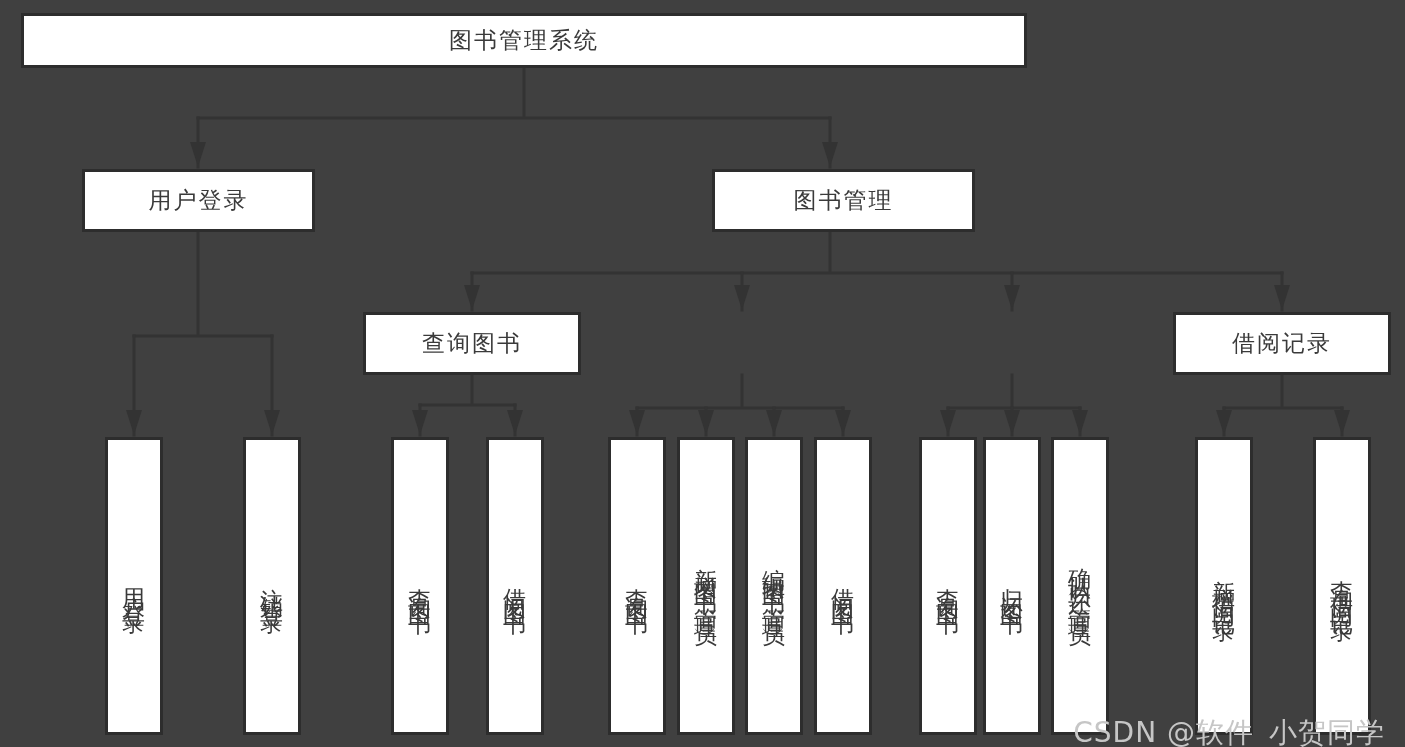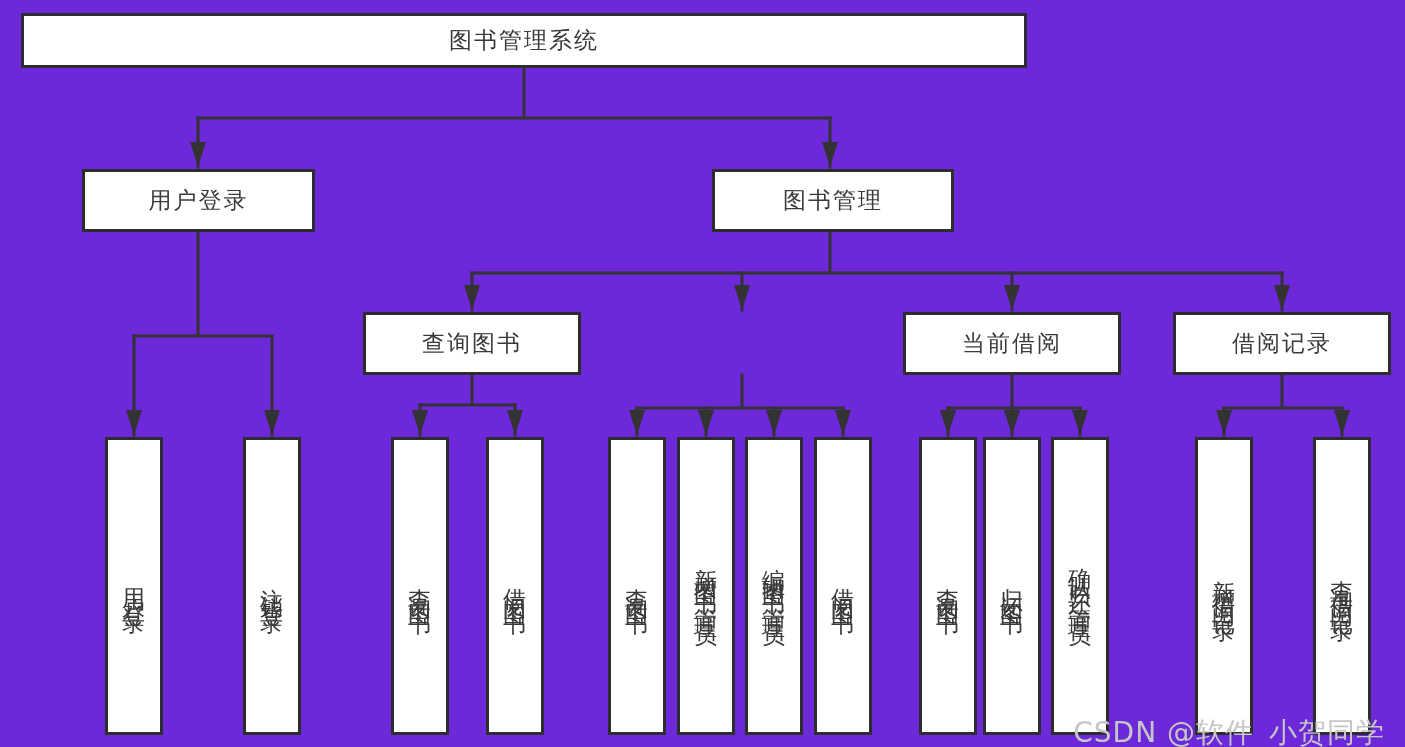--- a/index.html
+++ b/index.html
@@ -1,20 +1,20 @@
 <!DOCTYPE html>
 <html><head>
 <meta charset="utf-8">
 <style>
   html, body { margin: 0; padding: 0; background: #ffffff; }
   .canvas {
     position: relative;
     width: 1405px;
     height: 747px;
-    background: #6d28d9;
+    background: #404040;
     font-family: "DejaVu Sans", "Liberation Sans", sans-serif;
     overflow: hidden;
   }
   .wires {
     position: absolute;
     left: 0; top: 0;
     width: 1405px; height: 747px;
   }
   .wire {
     stroke: #333333;
@@ -102,24 +102,23 @@
     <line class="wire" x1="1012" y1="408" x2="1012" y2="435" marker-end="url(#ah)"></line>
     <line class="wire" x1="1080" y1="408" x2="1080" y2="435" marker-end="url(#ah)"></line>
 
     <line class="wire" x1="1224" y1="408" x2="1224" y2="435" marker-end="url(#ah)"></line>
     <line class="wire" x1="1342" y1="408" x2="1342" y2="435" marker-end="url(#ah)"></line>
   </svg>
 
   <div class="node hnode" style="left:21px; top:13px; width:1006px; height:55px;">图书管理系统</div>
 
   <div class="node hnode" style="left:82px; top:169px; width:233px; height:63px;">用户登录</div>
-  <div class="node hnode" style="left:712px; top:169px; width:242px; height:63px;">图书管理</div>
+  <div class="node hnode" style="left:712px; top:169px; width:263px; height:63px;">图书管理</div>
 
   <div class="node hnode" style="left:363px; top:312px; width:218px; height:63px;">查询图书</div>
-  <div class="node hnode" style="left:903px; top:312px; width:218px; height:63px;">当前借阅</div>
   <div class="node hnode" style="left:1173px; top:312px; width:218px; height:63px;">借阅记录</div>
 
   <div class="node vnode" style="left:105px;">用户登录</div>
   <div class="node vnode" style="left:243px;">注销登录</div>
 
   <div class="node vnode" style="left:391px;">查询图书</div>
   <div class="node vnode" style="left:486px;">借阅图书</div>
 
   <div class="node vnode" style="left:608px;">查询图书</div>
   <div class="node vnode" style="left:677px;">新增图书（管理员）</div>

